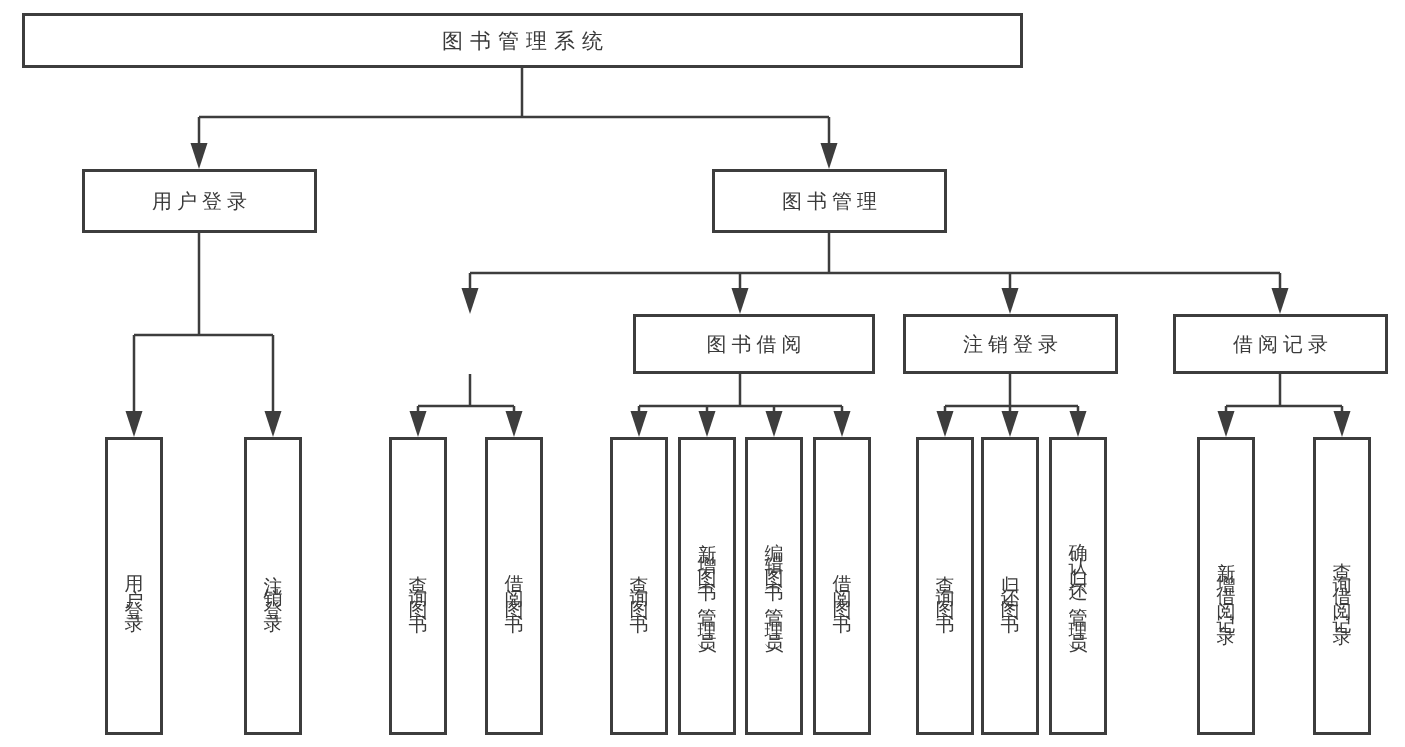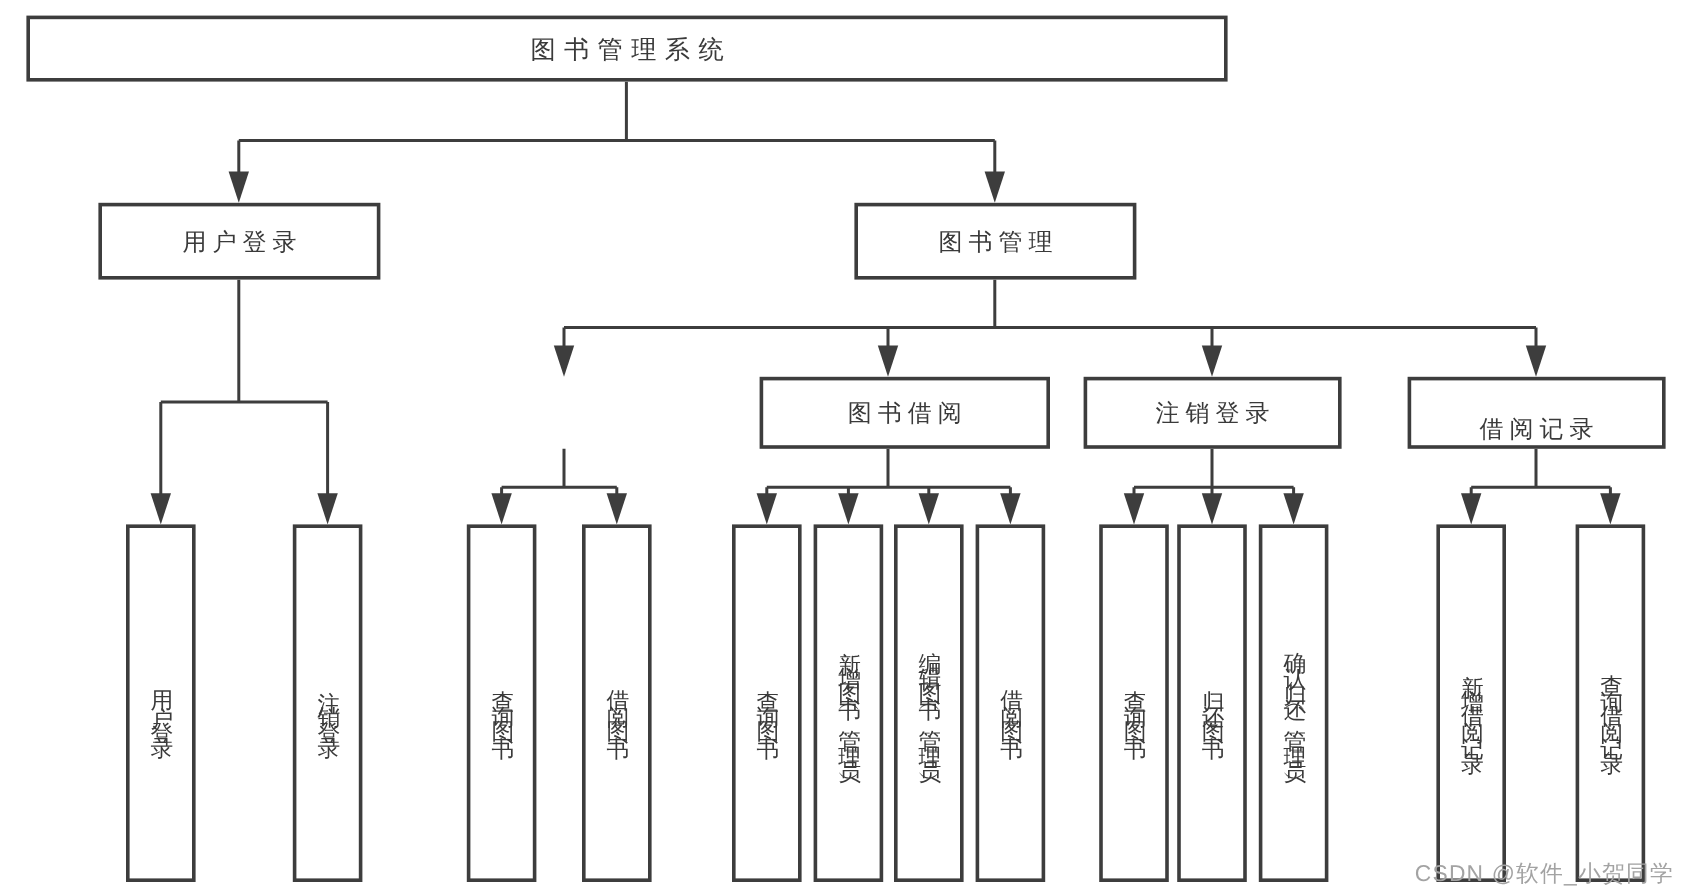--- a/index.html
+++ b/index.html
@@ -95,21 +95,21 @@
   <div class="node h-label" style="left:712px; top:169px; width:235px; height:64px;">
     <span>图书管理</span>
   </div>
 
   <div class="node h-label" style="left:633px; top:314px; width:242px; height:60px;">
     <span>图书借阅</span>
   </div>
   <div class="node h-label" style="left:903px; top:314px; width:215px; height:60px;">
     <span>注销登录</span>
   </div>
-  <div class="node h-label" style="left:1173px; top:314px; width:215px; height:60px;align-items:flex-end;">
+  <div class="node h-label" style="left:1173px; top:314px; width:215px; height:60px;">
     <span>借阅记录</span>
   </div>
 
   <div class="node leaf" style="left:105px;">
     <span>用户登录</span>
   </div>
   <div class="node leaf" style="left:244px;">
     <span>注销登录</span>
   </div>
 
@@ -143,14 +143,13 @@
     <span>确认归还（管理员）</span>
   </div>
 
   <div class="node leaf" style="left:1197px;">
     <span>新增借阅记录</span>
   </div>
   <div class="node leaf" style="left:1313px;">
     <span>查询借阅记录</span>
   </div>
 
-  <div class="watermark">CSDN @软件_小贺同学</div>
 </div>
 
 </body></html>

